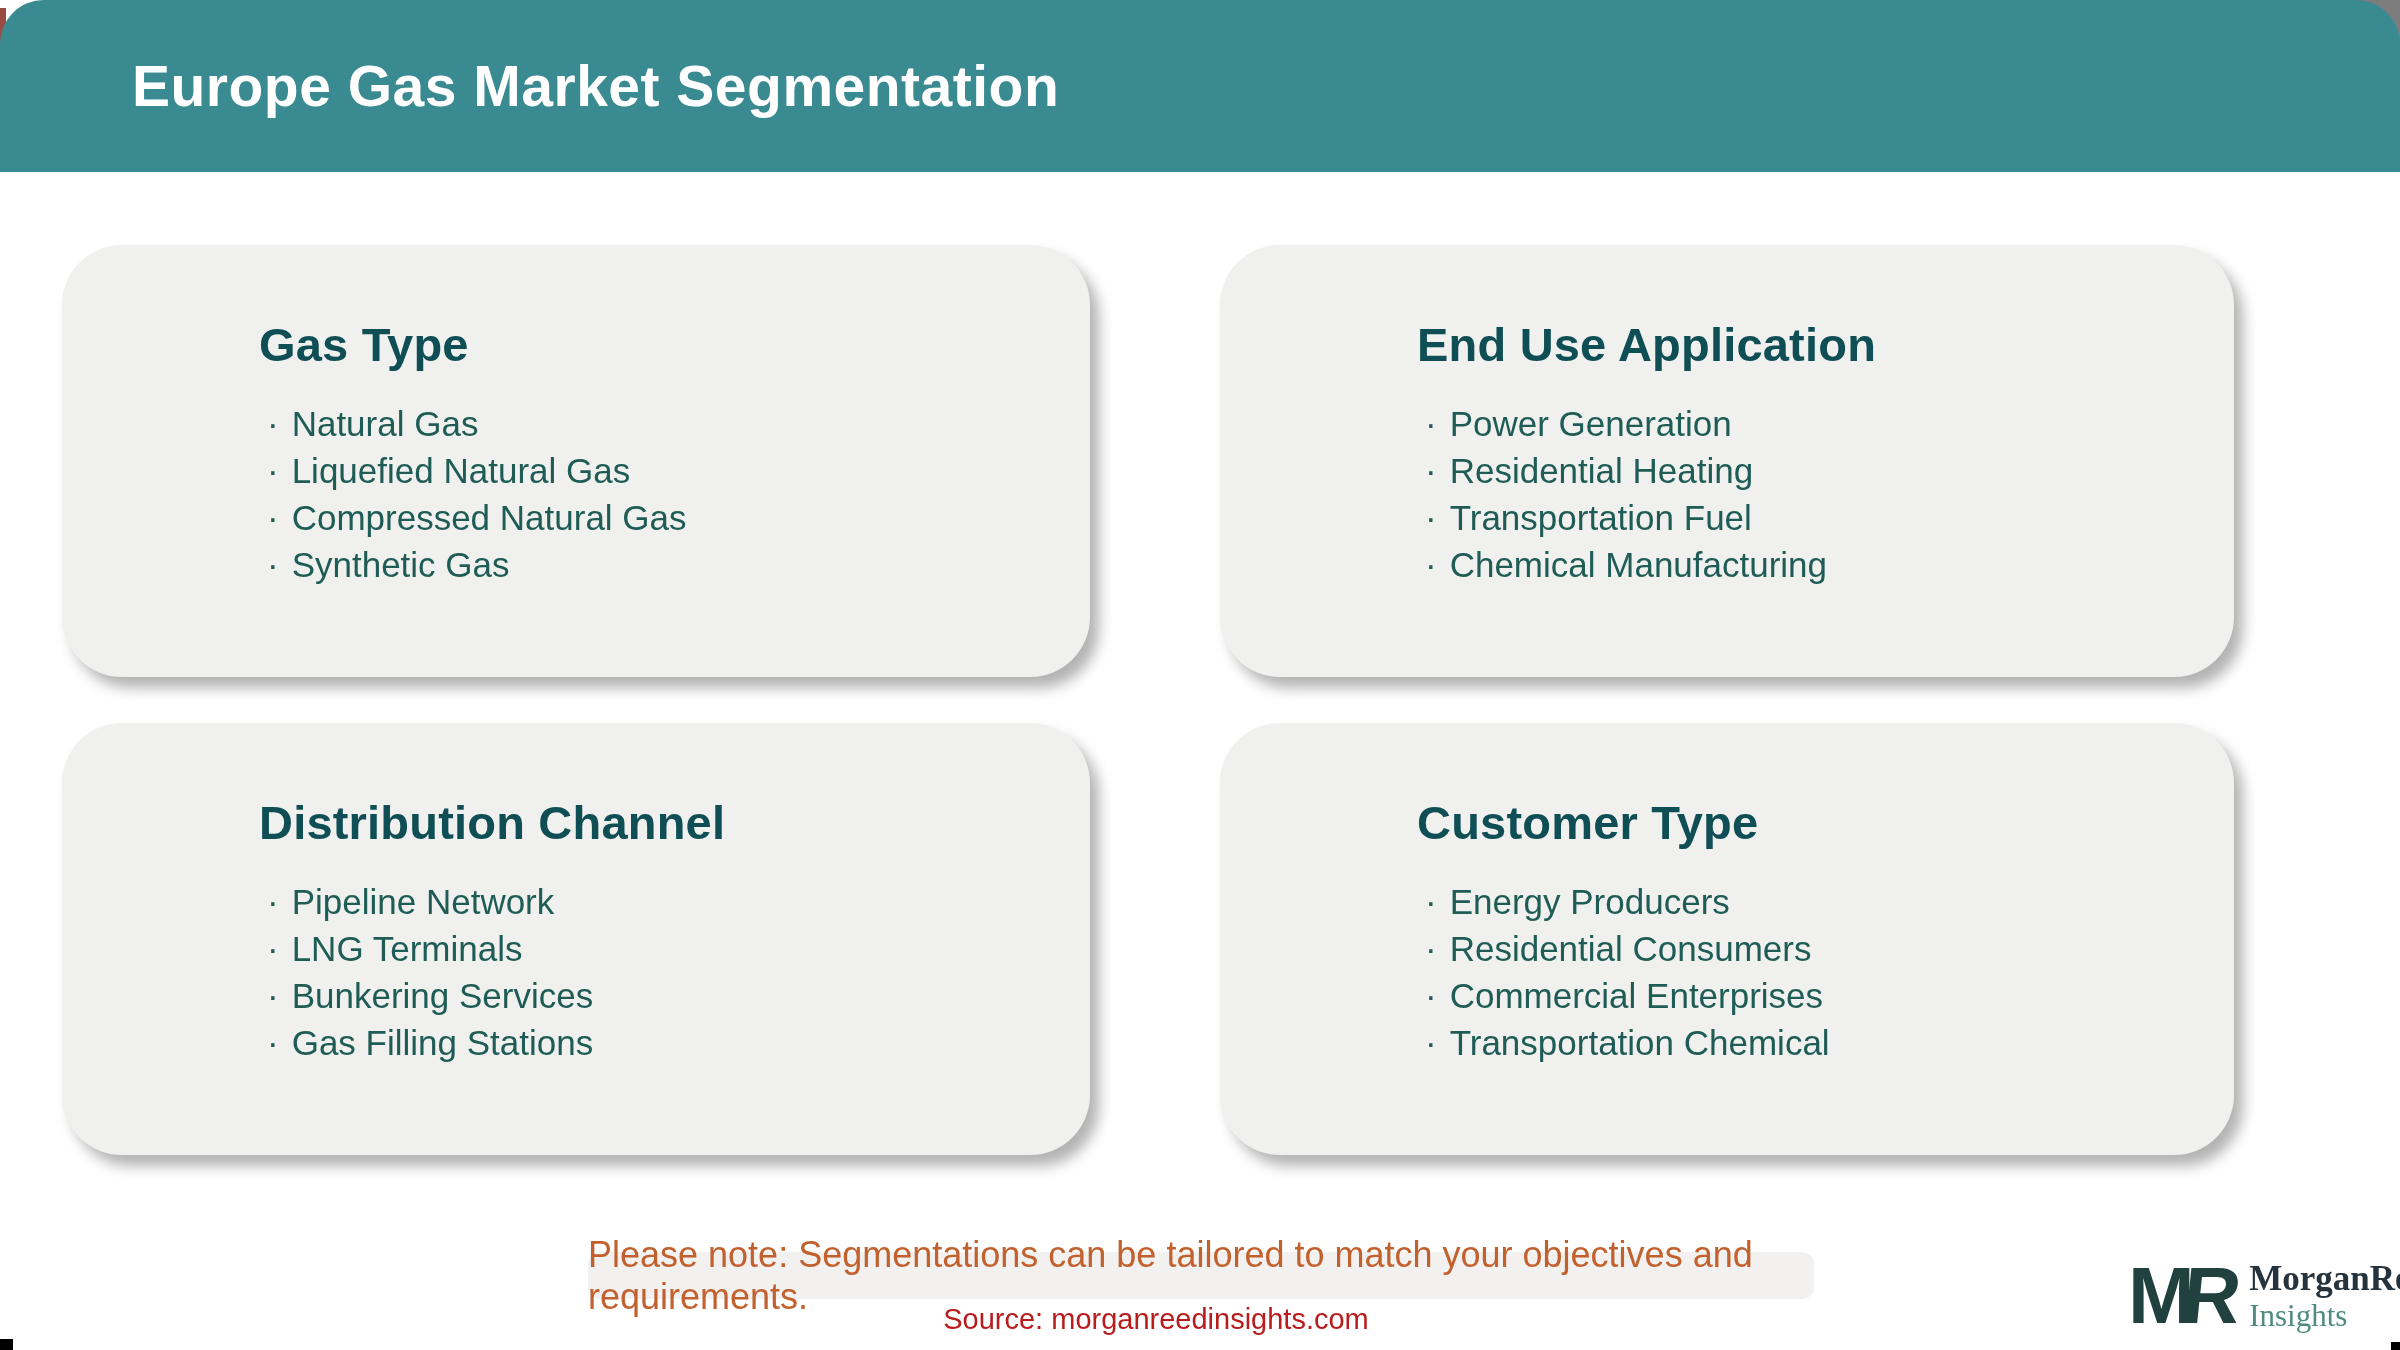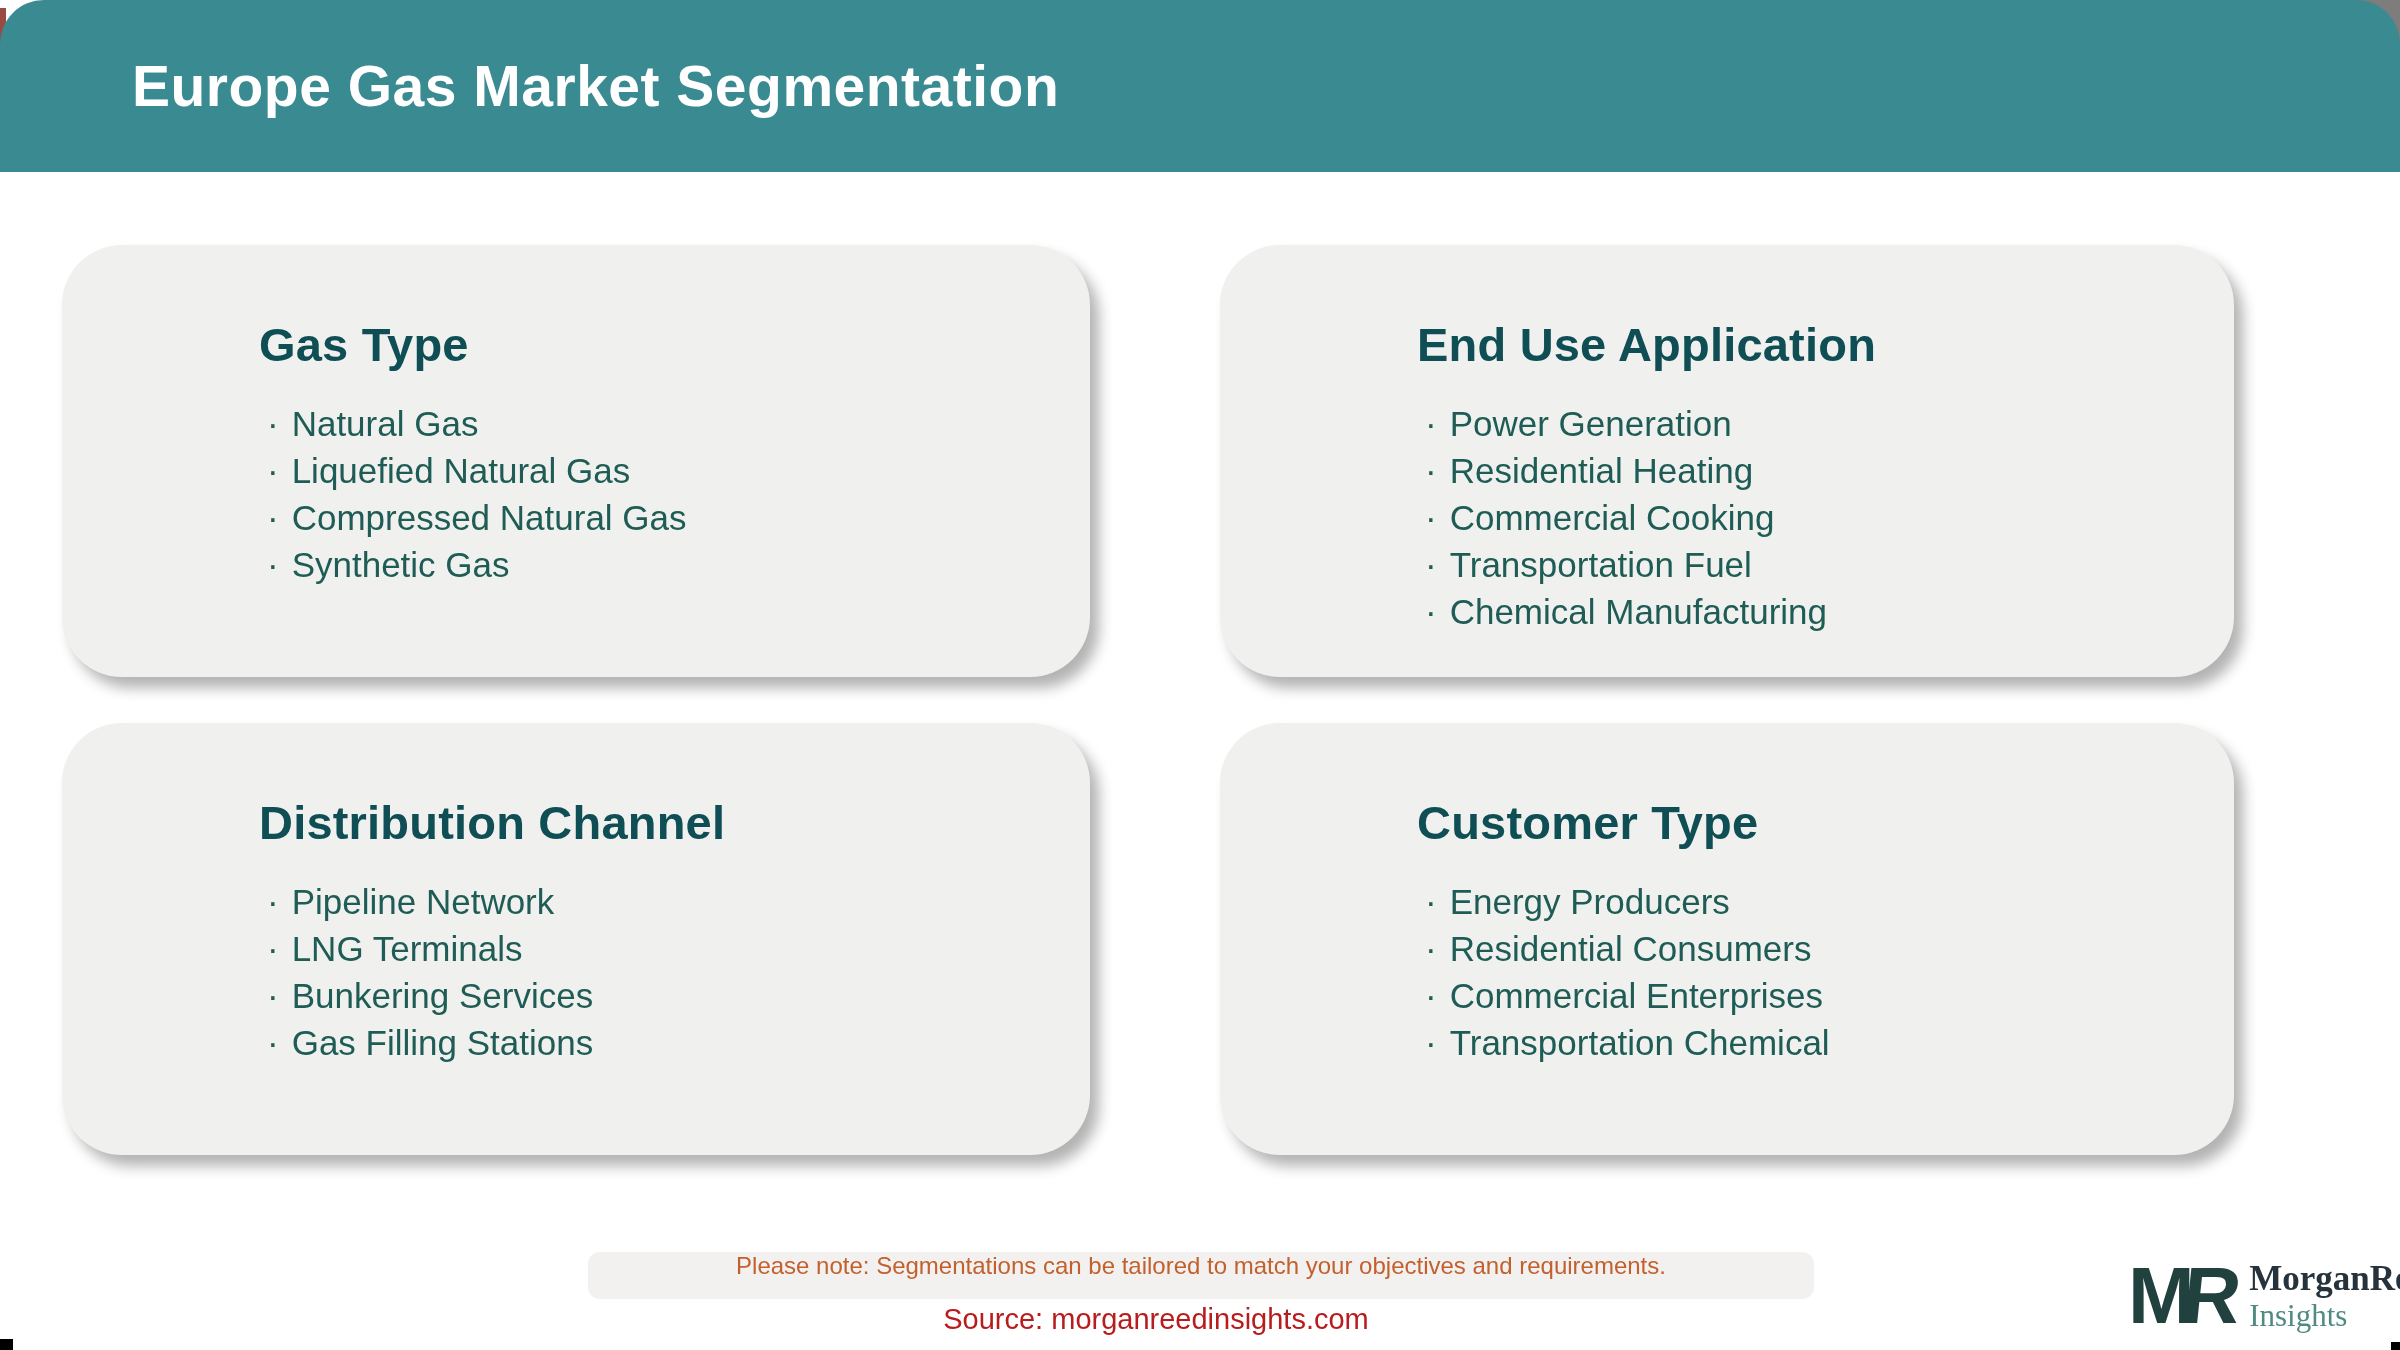--- a/index.html
+++ b/index.html
@@ -76,22 +76,22 @@
     content: "\00B7";
     margin-right: 13px;
   }
 
   .note-bar {
     position: absolute;
     left: 588px; top: 1252px;
     width: 1226px; height: 47px;
     background: #f2f1ef;
     border-radius: 12px;
-    display: flex; justify-content: center;
-    font-size: 24px;
+    display: flex; align-items: center; justify-content: center;
+    font-size: 36px;
     color: #c2602e;
     z-index: 2;
   }
   .source-line {
     position: absolute;
     left: 0; top: 1303px;
     width: 2312px;
     text-align: center;
     font-size: 29px;
     color: #b91c1c;
@@ -161,21 +161,20 @@
         <li>Liquefied Natural Gas</li>
         <li>Compressed Natural Gas</li>
         <li>Synthetic Gas</li>
       </ul>
   </section>
   <section class="card">
     <h2>End Use Application</h2>
     <ul>
         <li>Power Generation</li>
         <li>Residential Heating</li>
-        <li>Commercial Cooking</li>
         <li>Transportation Fuel</li>
         <li>Chemical Manufacturing</li>
       </ul>
   </section>
   <section class="card">
     <h2>Distribution Channel</h2>
     <ul>
         <li>Pipeline Network</li>
         <li>LNG Terminals</li>
         <li>Bunkering Services</li>

